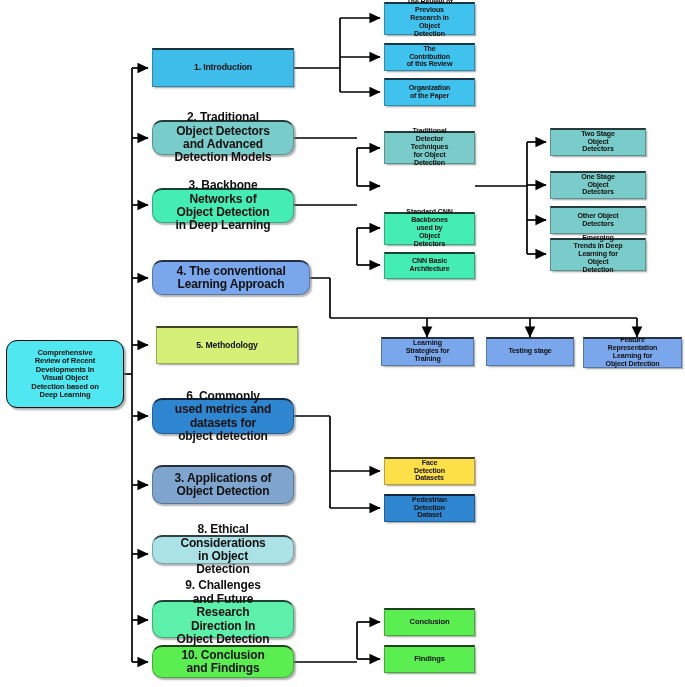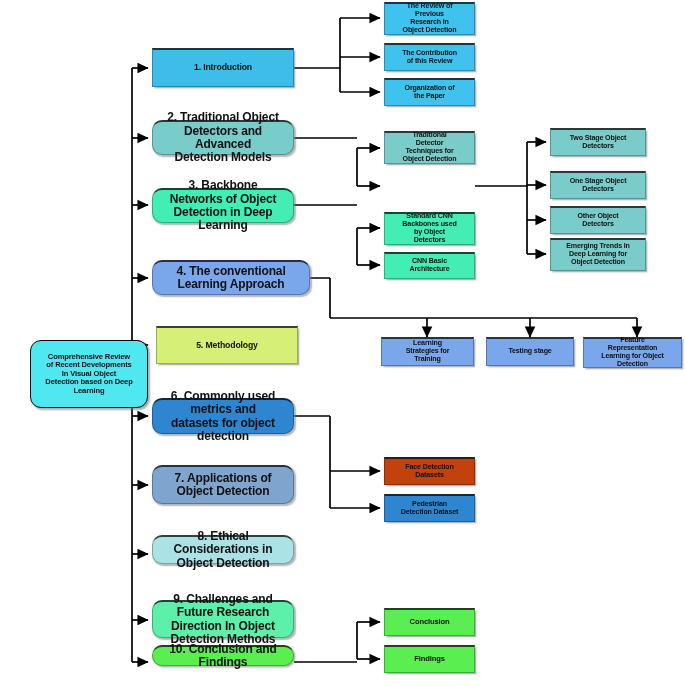--- a/index.html
+++ b/index.html
@@ -8,31 +8,30 @@
   svg.wires{position:absolute;left:0;top:0;width:685px;height:687px;pointer-events:none;}
   .node{
     position:absolute;
     box-sizing:border-box;
     display:flex;align-items:center;justify-content:center;
     text-align:center;
     color:#111;
     line-height:1.12;
     font-weight:bold;
     letter-spacing:-0.15px;
-    padding:1px 14px;
+    padding:1px 21px;
     border:1px solid rgba(0,0,0,0.28);
     border-top:2px solid rgba(10,10,10,0.75);
     box-shadow:1.5px 1.5px 1.5px rgba(120,120,120,0.55);
   }
   .node span{display:block;width:100%;}
   .root{
     border-radius:11px;
     border:1.6px solid #0b0b0b;
     box-shadow:2px 2px 2px rgba(120,120,120,0.6);
-    margin-left:24px;
   }
   .f7{font-size:7.1px;}
   .f75{font-size:7.6px;}
   .f8{font-size:12px;border-radius:10px;}
   .f85{font-size:8.7px;}
 </style>
 </head>
 <body>
 
 <div id="canvas">
@@ -123,32 +122,32 @@
 
   <div class="node f85" style="left:156px;top:326px;width:142px;height:38px;background:#D6F077;">
     <span>5. Methodology</span>
   </div>
 
   <div class="node f8" style="left:152px;top:398px;width:142px;height:36px;background:#2E86D1;">
     <span>6. Commonly used metrics and datasets for object detection</span>
   </div>
 
   <div class="node f8" style="left:152px;top:465px;width:142px;height:39px;background:#7FA5CF;">
-    <span>7. Applications of Object Detection</span>
+    <span>3. Applications of Object Detection</span>
   </div>
 
   <div class="node f8" style="left:152px;top:535px;width:142px;height:29px;background:#ABE2E6;">
     <span>8. Ethical Considerations in Object Detection</span>
   </div>
 
   <div class="node f8" style="left:152px;top:600px;width:142px;height:38px;background:#5CF0AA;">
     <span>9. Challenges and Future Research Direction In Object Detection Methods</span>
   </div>
 
-  <div class="node f8" style="left:152px;top:645px;width:142px;height:21px;background:#5BEE50;">
+  <div class="node f8" style="left:152px;top:645px;width:142px;height:33px;background:#5BEE50;">
     <span>10. Conclusion and Findings</span>
   </div>
 
   <div class="node f7" style="left:384px;top:2px;width:91px;height:33px;background:#3FC3EE;">
     <span>The Review of Previous Research in Object Detection</span>
   </div>
   <div class="node f7" style="left:384px;top:43px;width:91px;height:28px;background:#3FC3EE;">
     <span>The Contribution of this Review</span>
   </div>
   <div class="node f7" style="left:384px;top:78px;width:91px;height:28px;background:#3FC3EE;">
@@ -182,21 +181,21 @@
   <div class="node f7" style="left:381px;top:337px;width:93px;height:29px;background:#7AA6EB;">
     <span>Learning Strategies for Training</span>
   </div>
   <div class="node f7" style="left:486px;top:337px;width:88px;height:29px;background:#7AA6EB;">
     <span>Testing stage</span>
   </div>
   <div class="node f7" style="left:583px;top:337px;width:99px;height:31px;background:#7AA6EB;">
     <span>Feature Representation Learning for Object Detection</span>
   </div>
 
-  <div class="node f7" style="left:384px;top:457px;width:91px;height:28px;background:#c2410c;">
+  <div class="node f7" style="left:384px;top:457px;width:91px;height:28px;background:#fde047;">
     <span>Face Detection Datasets</span>
   </div>
   <div class="node f7" style="left:384px;top:494px;width:91px;height:28px;background:#2E86D1;">
     <span>Pedestrian Detection Dataset</span>
   </div>
 
   <div class="node f75" style="left:384px;top:608px;width:91px;height:28px;background:#5BEE50;">
     <span>Conclusion</span>
   </div>
   <div class="node f75" style="left:384px;top:645px;width:91px;height:28px;background:#5BEE50;">

